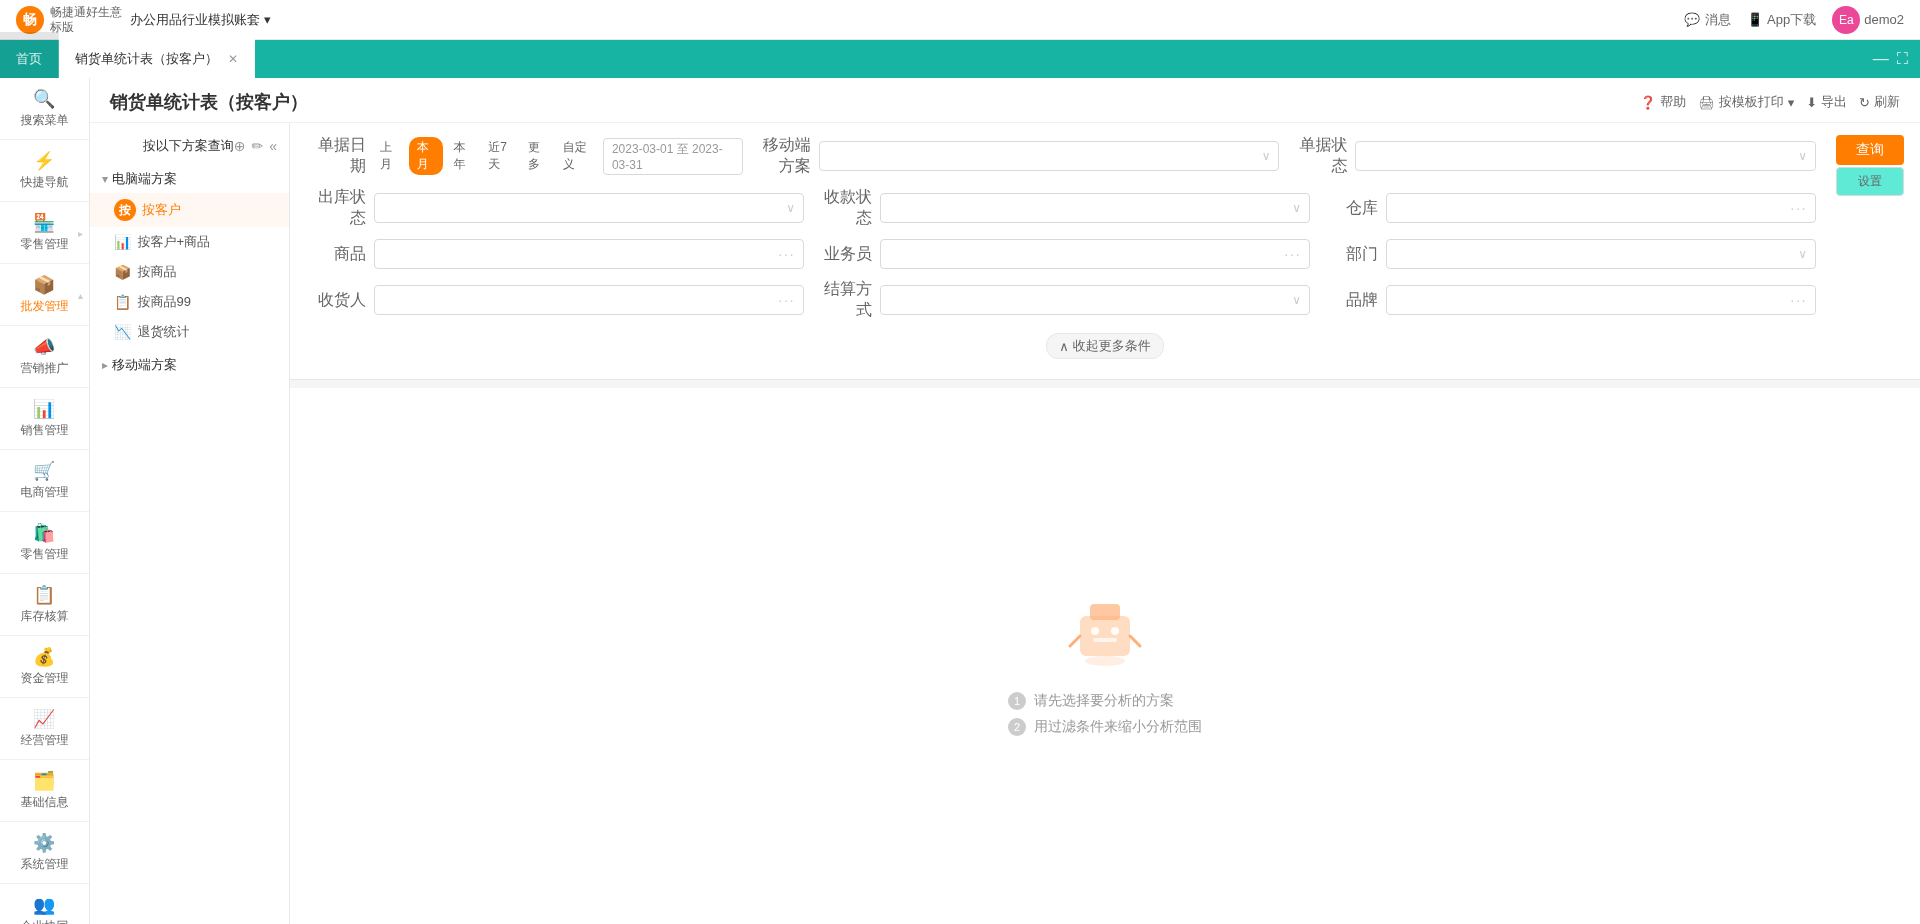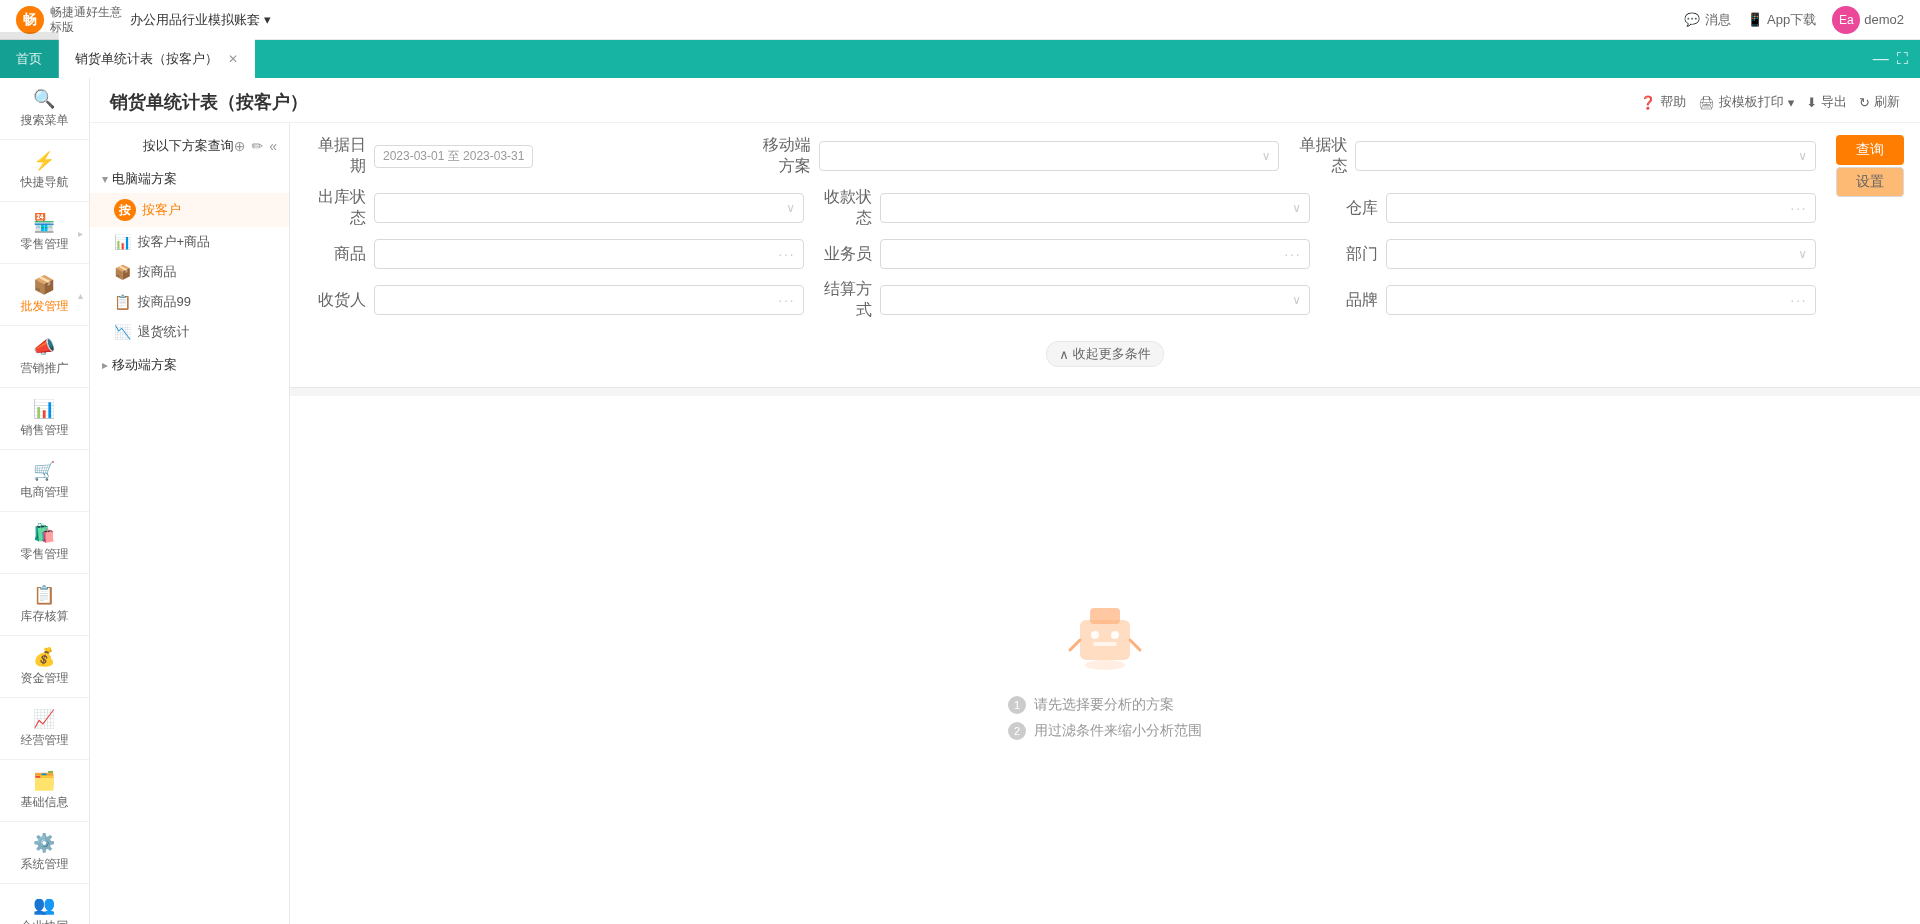--- a/index.html
+++ b/index.html
@@ -99,26 +99,26 @@
     .btn-query {
       background: #ff7d00;
       color: #fff;
       border: none;
       border-radius: 4px;
       padding: 6px 20px;
       font-size: 14px;
       cursor: pointer;
     }
     .btn-settings {
-      background: #fdba74;
+      background: #5eead4;
       color: #666;
       border: 1px solid #d9d9d9;
       border-radius: 4px;
       padding: 5px 16px;
-      font-size: 14px;
+      font-size: 12px;
       cursor: pointer;
     }
 
     
     .filter-panel-layout { display: flex; flex: 1; overflow: hidden; }
 
     
     .scheme-panel {
       width: 200px;
       background: #fff;
@@ -170,21 +170,21 @@
     .right-area { flex: 1; display: flex; flex-direction: column; overflow: hidden; background: #f5f5f5; }
 
     
     .filter-form {
       background: #fff;
       padding: 12px 16px;
       flex-shrink: 0;
       border-bottom: 1px solid #e8e8e8;
     }
     .filter-row { display: flex; align-items: center; gap: 8px; margin-bottom: 10px; }
-    .filter-row:last-child { margin-bottom: 12px; }
+    .filter-row:last-child { margin-bottom: 4px; }
     .filter-label { width: 60px; text-align: right; color: #666; font-size: 16px; flex-shrink: 0; }
     .filter-control {
       flex: 1;
       height: 30px;
       border: 1px solid #d9d9d9;
       border-radius: 4px;
       display: flex;
       align-items: center;
       padding: 0 8px;
       background: #fff;
@@ -435,20 +435,28 @@
 
       <div class="right-area">
 
         <div class="filter-form">
           <div style="display:flex; align-items:flex-start; gap:8px;">
             <div style="flex:1;">
 
               <div class="filter-row">
                 <span class="filter-label">单据日期</span>
                 <div class="date-filter">
+                  <div class="date-tabs">
+                    <span class="date-tab">上月</span>
+                    <span class="date-tab active">本月</span>
+                    <span class="date-tab">本年</span>
+                    <span class="date-tab">近7天</span>
+                    <span class="date-tab">更多</span>
+                    <span class="date-tab">自定义</span>
+                  </div>
                   <span class="date-range">2023-03-01 至 2023-03-31</span>
                 </div>
                 <span class="filter-label">移动端方案</span>
                 <div class="filter-control" style="min-width:180px; flex:1.2;">
                   <span class="dropdown-arrow">∨</span>
                 </div>
                 <span class="filter-label">单据状态</span>
                 <div class="filter-control" style="min-width:180px; flex:1.2;">
                   <span class="dropdown-arrow">∨</span>
                 </div>

